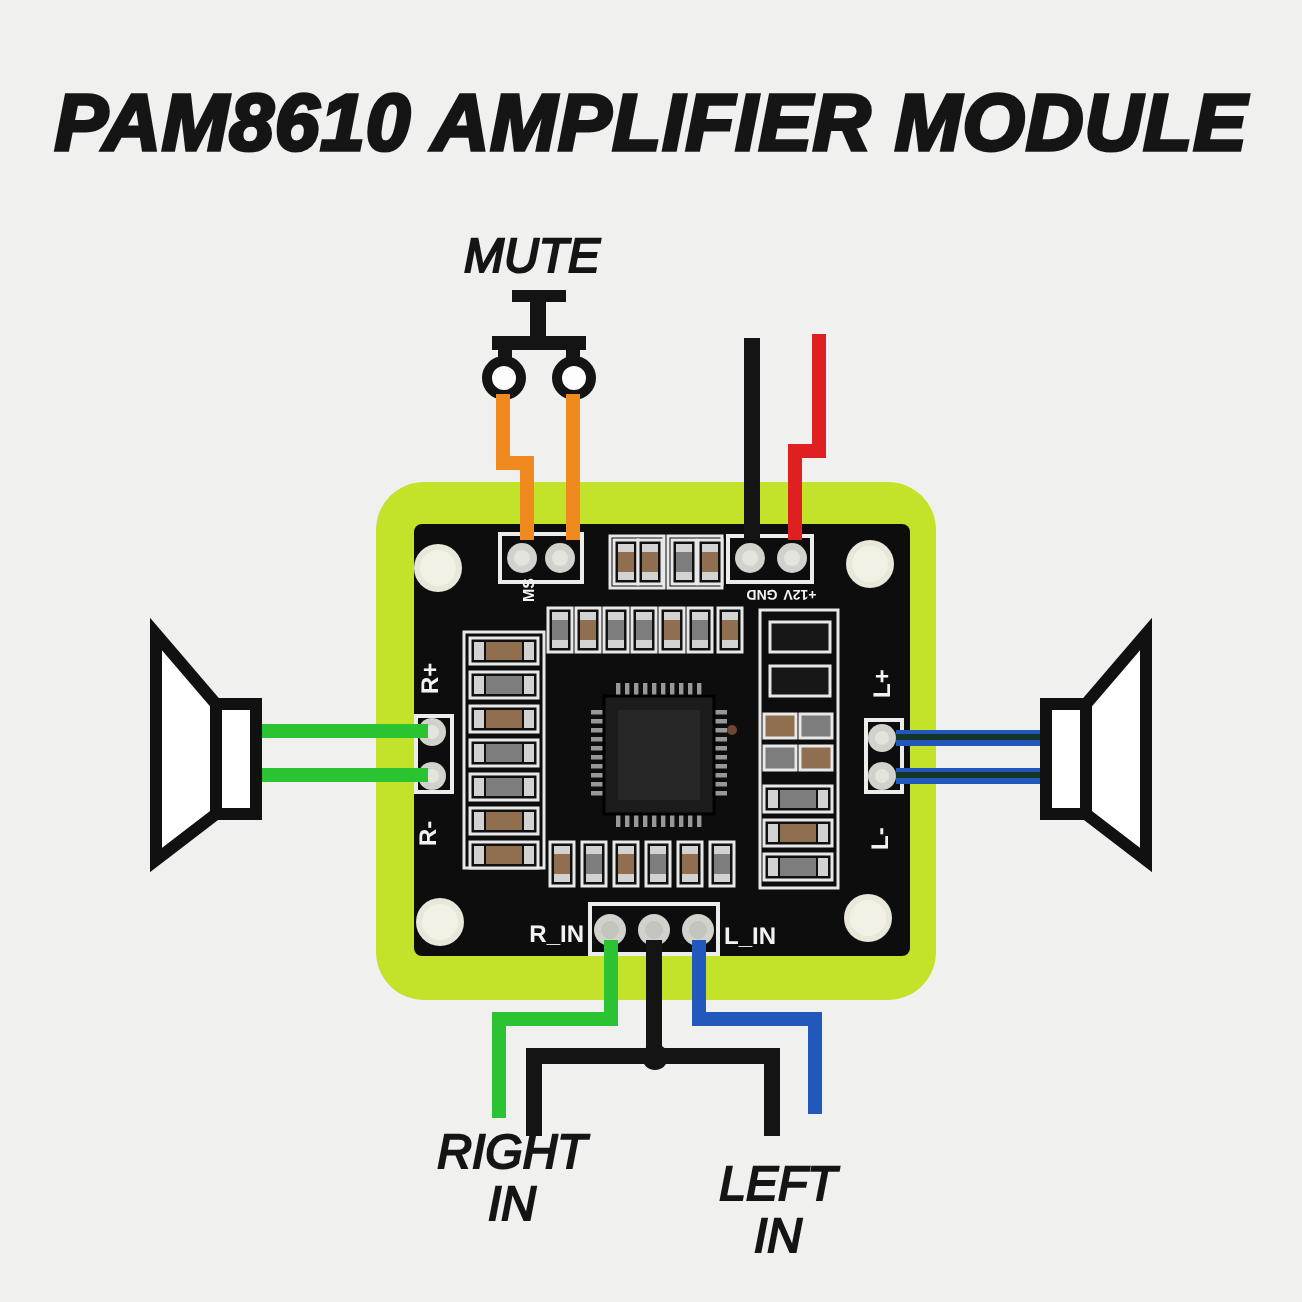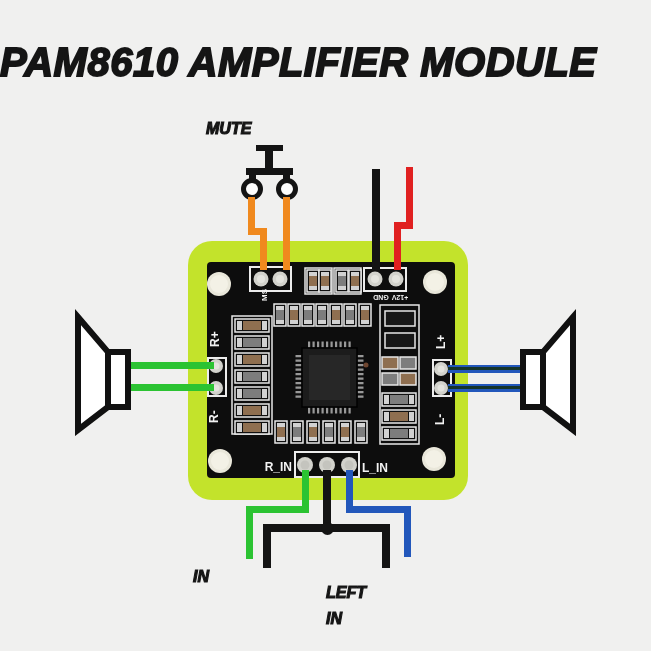--- a/index.html
+++ b/index.html
@@ -1,22 +1,22 @@
 <!DOCTYPE html>
 <html style="--background: #f0f0ef; --text: #151515; --board-highlight: #c3e32b; --board: #0d0d0d; --silkscreen: #ececec; --wire-black: #141414; --wire-orange: #f0891e; --wire-red: #e02020; --wire-green: #2bc332; --wire-blue: #2257bb; --wire-blue-core: #15342a;"><head>
 <meta charset="utf-8">
 <style>
   html,body{margin:0;padding:0;background:#e8e8e8;}
   .stage{position:relative;width:651px;height:651px;background:var(--background,#f0f0ef);
          overflow:hidden;font-family:"Liberation Sans",sans-serif;}
-  .title{position:absolute;top:40px;left:0;width:651px;
+  .title{position:absolute;top:40px;left:0;width:651px;text-align:center;
          font-size:40px;font-style:italic;font-weight:bold;color:var(--text,#151515);
          -webkit-text-stroke:1.8px var(--text,#151515);letter-spacing:0.5px;white-space:nowrap;}
-  .lbl{position:absolute;font-style:italic;font-weight:bold;
-       font-size:16px;line-height:26px;color:var(--text,#151515);
+  .lbl{position:absolute;text-align:center;font-style:italic;font-weight:normal;
+       font-size:24px;line-height:26px;color:var(--text,#151515);
        -webkit-text-stroke:1.1px var(--text,#151515);}
   .seg{position:absolute;}
   .w-black{background:var(--wire-black,#141414);}
   .w-orange{background:var(--wire-orange,#f0891e);}
   .w-red{background:var(--wire-red,#e02020);}
   .w-green{background:var(--wire-green,#2bc332);}
   .w-blue{background:var(--wire-blue,#2257bb);}
   .w-blue-core{background:linear-gradient(to bottom,
       var(--wire-blue,#2257bb) 0 26%,
       var(--wire-blue-core,#15342a) 26% 60%,
@@ -233,20 +233,21 @@
     <polygon points="8,9 38,44 38,99 8,122" fill="#ffffff" stroke="#111111" stroke-width="6" stroke-linejoin="miter"></polygon>
     <rect x="38" y="44" width="20" height="55" fill="#ffffff" stroke="#111111" stroke-width="6"></rect>
   </svg>
 
   <svg viewBox="0 0 62 128" style="left:519px;top:308px;width:62px;height:128px;">
     <polygon points="54,9 24,44 24,99 54,122" fill="#ffffff" stroke="#111111" stroke-width="6" stroke-linejoin="miter"></polygon>
     <rect x="4" y="44" width="20" height="55" fill="#ffffff" stroke="#111111" stroke-width="6"></rect>
   </svg>
 
   <div class="lbl" style="left:193px;top:564px;width:126px;">
+    <div>RIGHT</div>
     <div>IN</div>
   </div>
 
   <div class="lbl" style="left:326px;top:564px;width:126px;margin-top:16px;">
     <div>LEFT</div>
     <div>IN</div>
   </div>
 
 </div>
 

